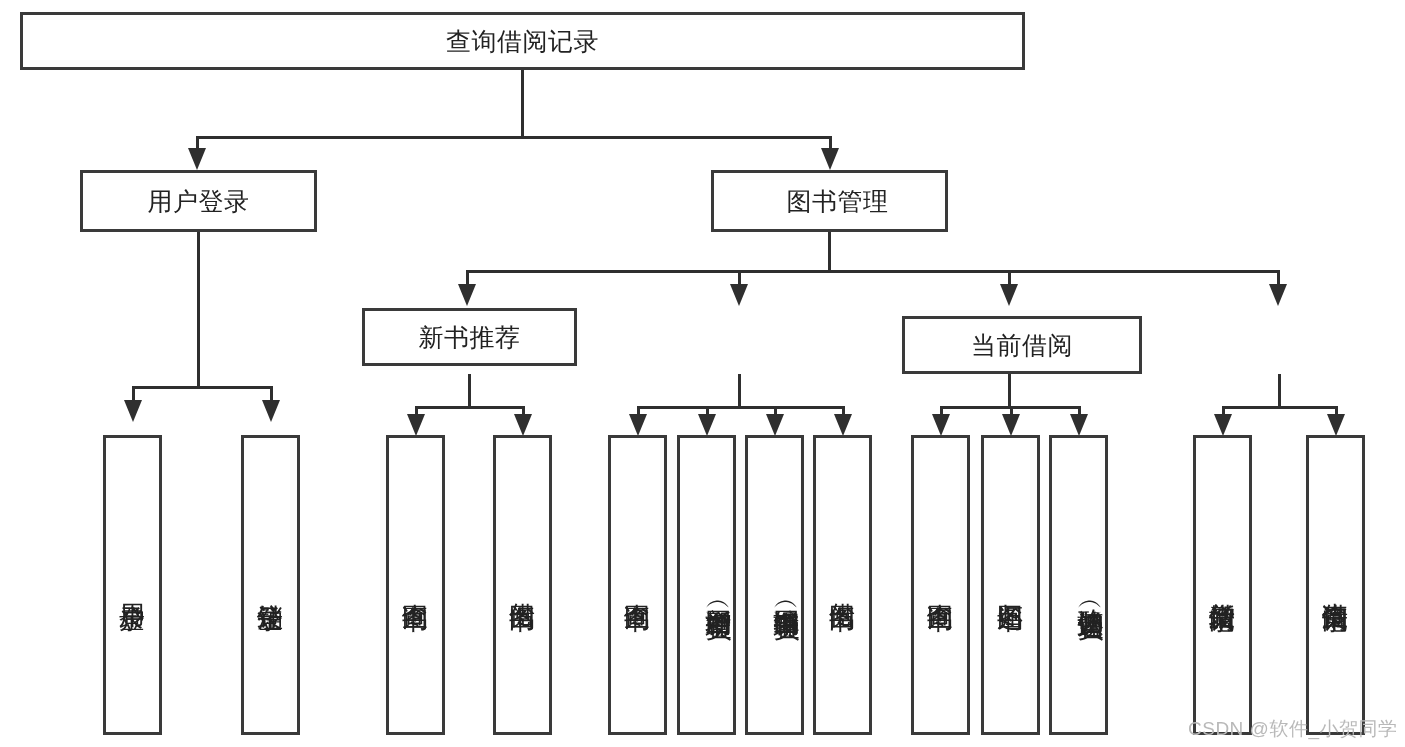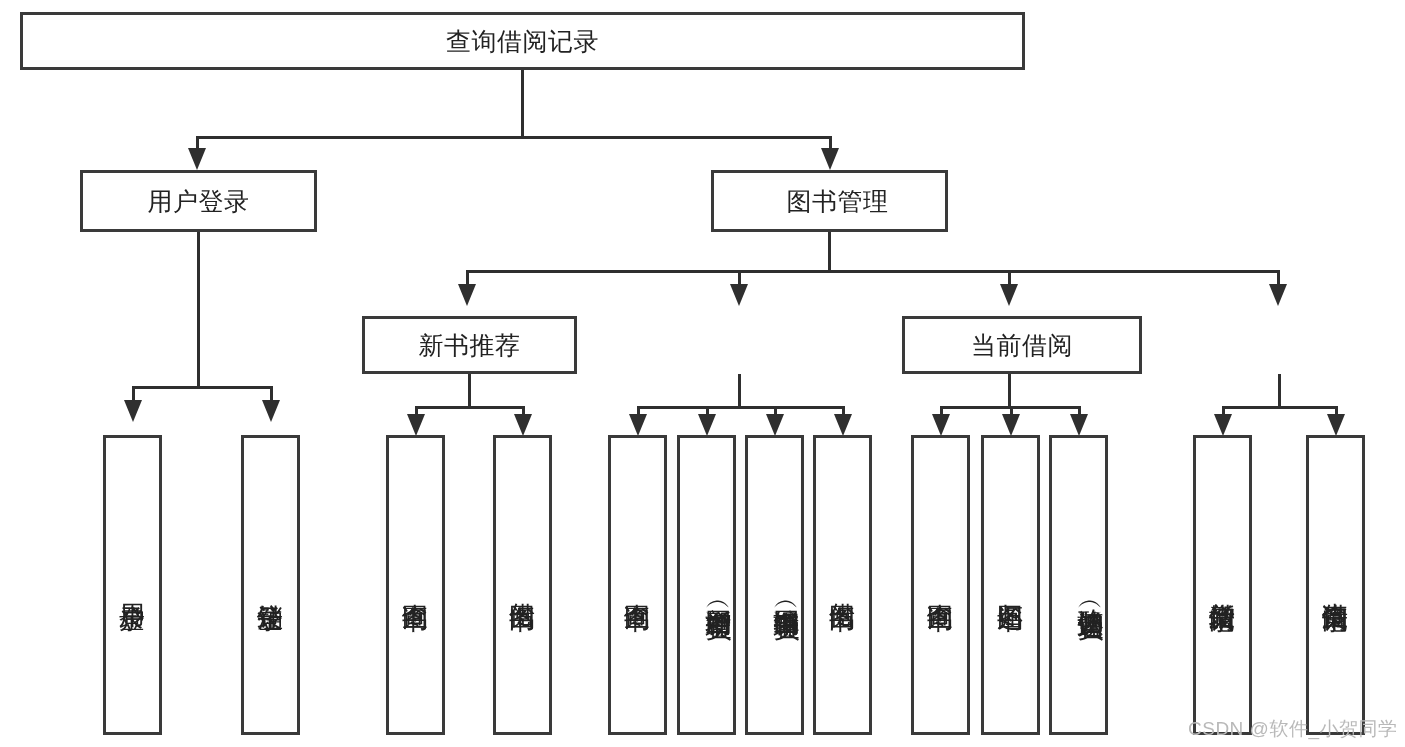--- a/index.html
+++ b/index.html
@@ -96,21 +96,21 @@
   <div class="edge edge-h" style="left:466px; top:270px; width:814px;"></div>
   <div class="edge edge-v" style="left:466px; top:270px; height:20px;"></div>
   <div class="arrow" style="left:458px; top:284px;"></div>
   <div class="edge edge-v" style="left:738px; top:270px; height:20px;"></div>
   <div class="arrow" style="left:730px; top:284px;"></div>
   <div class="edge edge-v" style="left:1008px; top:270px; height:20px;"></div>
   <div class="arrow" style="left:1000px; top:284px;"></div>
   <div class="edge edge-v" style="left:1277px; top:270px; height:20px;"></div>
   <div class="arrow" style="left:1269px; top:284px;"></div>
 
-  <div class="node node-h" style="left:362px; top:316px; width:215px; height:58px;">新书推荐</div>
+  <div class="node node-h" style="left:362px; top:308px; width:215px; height:58px;">新书推荐</div>
   <div class="node node-h" style="left:902px; top:316px; width:240px; height:58px;">当前借阅</div>
 
   <div class="edge edge-v" style="left:468px; top:374px; height:34px;"></div>
   <div class="edge edge-h" style="left:415px; top:406px; width:110px;"></div>
   <div class="edge edge-v" style="left:415px; top:406px; height:14px;"></div>
   <div class="arrow" style="left:407px; top:414px;"></div>
   <div class="edge edge-v" style="left:522px; top:406px; height:14px;"></div>
   <div class="arrow" style="left:514px; top:414px;"></div>
 
   <div class="edge edge-v" style="left:738px; top:374px; height:34px;"></div>

